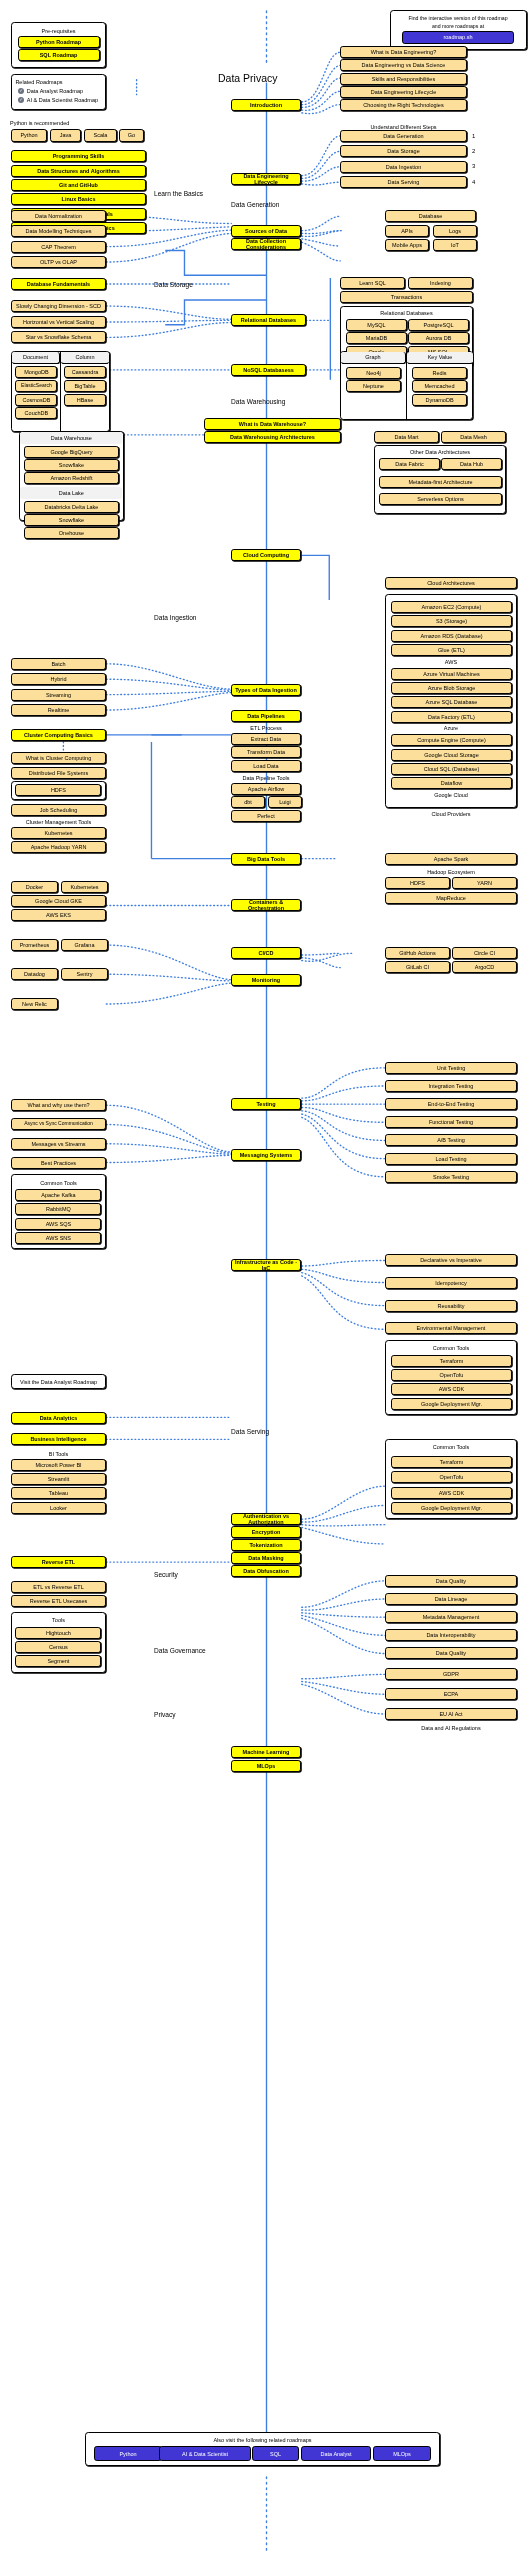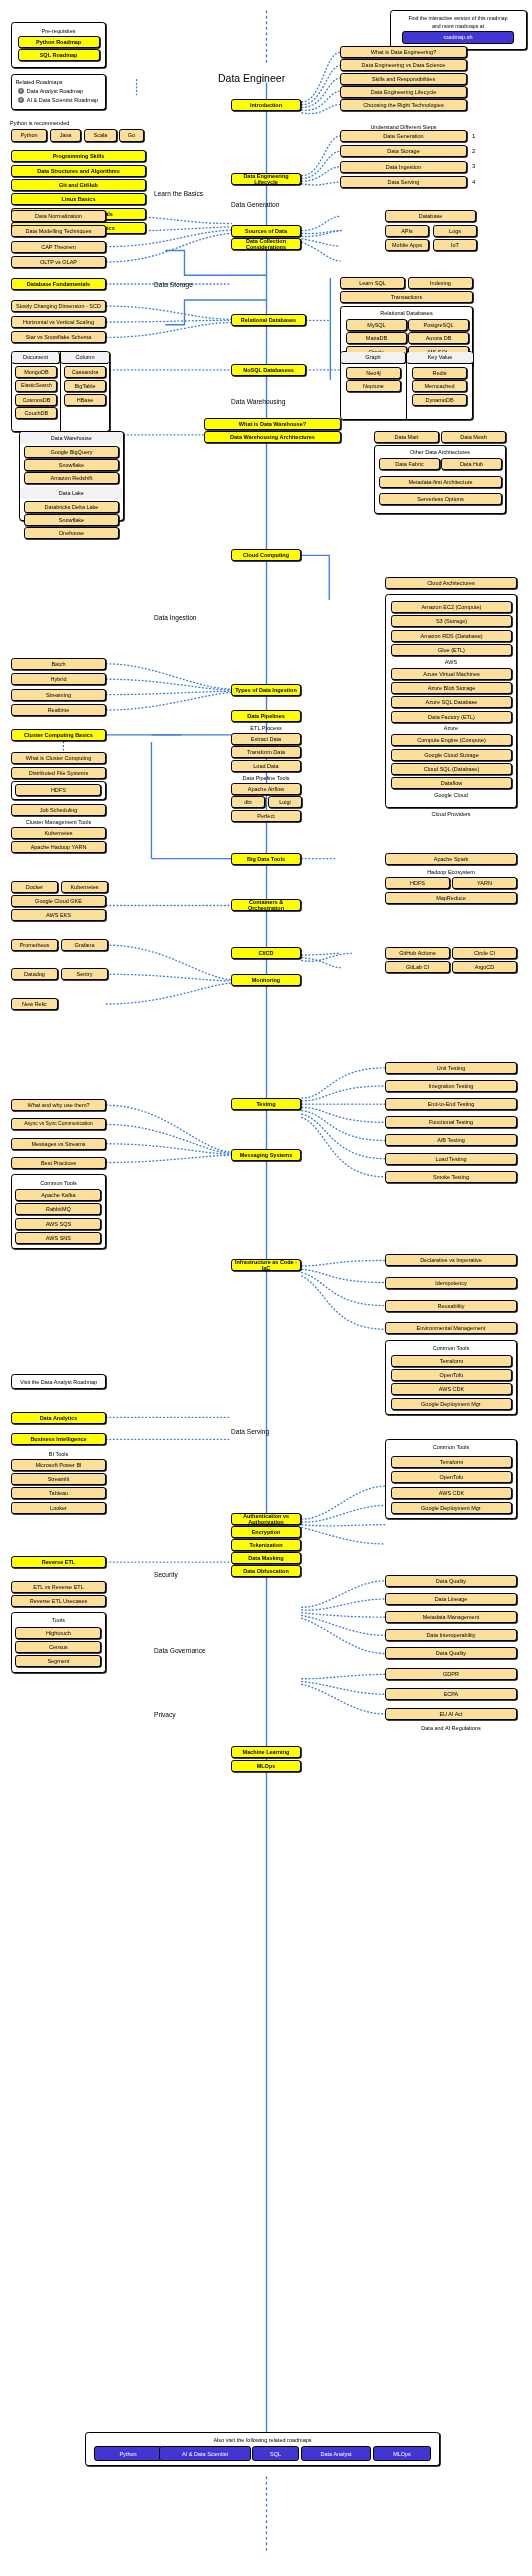--- a/index.html
+++ b/index.html
@@ -274,21 +274,21 @@
   <div class="node tan" style="left:119px; top:129px; width:25px; height:13.2px;">Go</div>
 
   <div class="node yellow" style="left:11px; top:150px; width:135px; height:12px;">Programming Skills</div>
   <div class="node yellow" style="left:11px; top:165px; width:135px; height:12px;">Data Structures and Algorithms</div>
   <div class="node yellow" style="left:11px; top:179px; width:135px; height:12px;">Git and GitHub</div>
   <div class="node yellow" style="left:11px; top:193px; width:135px; height:12px;">Linux Basics</div>
   <div class="node yellow" style="left:11px; top:208px; width:135px; height:12px;">Networking Fundamentals</div>
   <div class="node yellow" style="left:11px; top:222px; width:135px; height:12px;">Distributed Systems Basics</div>
   <div class="plainlabel" style="left:154px; top:190px;">Learn the Basics</div>
 
-  <div class="title" style="left:218px; top:72px;">Data Engineer</div>
+  <div class="title" style="left:218px; top:72px;">Data Privacy</div>
   <div class="group" style="left:390px; top:10px; width:137px; height:40px;"></div>
   <div class="infotext" style="left:392px; top:15px; width:132px;">Find the interactive version of this roadmap</div>
   <div class="infotext" style="left:392px; top:22.6px; width:132px;">and more roadmaps at</div>
   <div class="node purple" style="left:402px; top:31px; width:112px; height:13.2px; box-shadow:none;">roadmap.sh</div>
 
   <div class="node yellow" style="left:231px; top:99px; width:70px; height:12px;">Introduction</div>
   <div class="node tan" style="left:340px; top:46px; width:127px; height:12px;">What is Data Engineering?</div>
   <div class="node tan" style="left:340px; top:59px; width:127px; height:12px;">Data Engineering vs Data Science</div>
   <div class="node tan" style="left:340px; top:73px; width:127px; height:12px;">Skills and Responsibilities</div>
   <div class="node tan" style="left:340px; top:86px; width:127px; height:12px;">Data Engineering Lifecycle</div>

